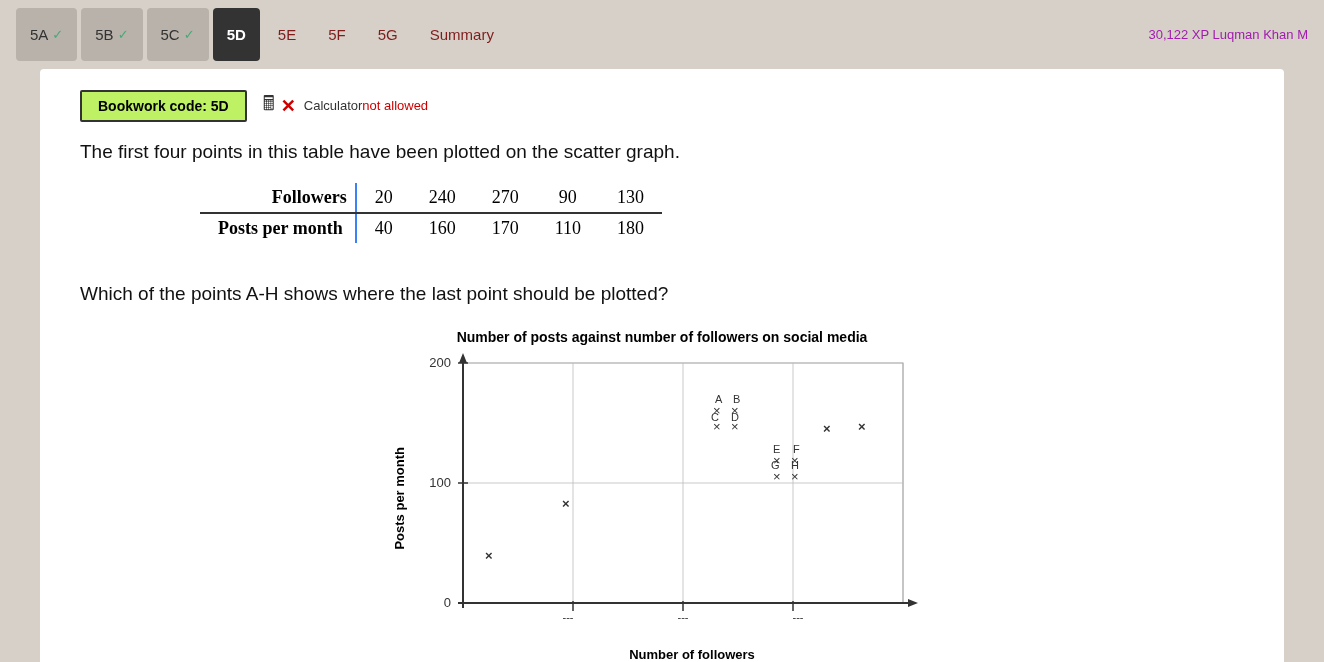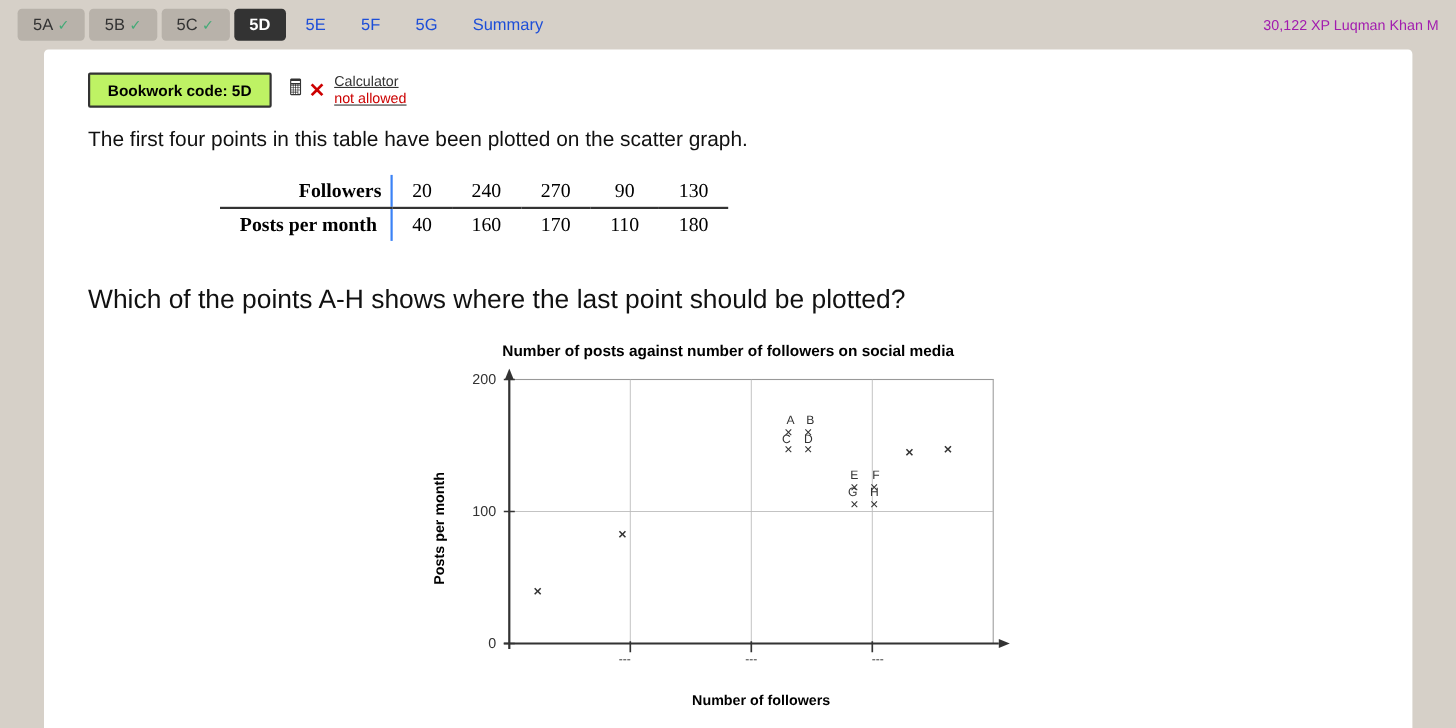--- a/index.html
+++ b/index.html
@@ -19,21 +19,21 @@
       background: #d6d0c8;
     }
 
     .nav-tabs {
       display: flex;
       align-items: center;
       gap: 4px;
     }
 
     .tab {
-      padding: 6px 14px;
+      padding: 18px 14px;
       border-radius: 4px;
       font-size: 15px;
       font-family: Arial, sans-serif;
       cursor: pointer;
       background: #c8c2ba;
       color: #333;
       display: flex;
       align-items: center;
       gap: 4px;
     }
@@ -48,21 +48,21 @@
       font-weight: bold;
     }
 
     .tab .check {
       color: #4a7;
       font-size: 13px;
     }
 
     .tab.plain {
       background: transparent;
-      color: #1d4ed8;
+      color: #7f1d1d;
     }
 
     .user-info {
       font-size: 13px;
       color: #a21caf;
       font-family: Liberation Sans, sans-serif;
     }
 
     .main-content {
       background: #fff;
@@ -98,23 +98,22 @@
       color: #333;
     }
 
     .calc-icon {
       font-size: 20px;
       position: relative;
     }
 
     .calc-text {
       display: flex;
-      flex-direction: column;
+      flex-direction: row;
       line-height: 1.2;
-      text-decoration: underline;
     }
 
     .calc-text .not-allowed {
       color: #c00;
     }
 
     .question-text {
       font-size: 19px;
       margin-bottom: 20px;
       color: #111;
@@ -143,21 +142,21 @@
       border-left: 2px solid #3b82f6;
     }
 
     .table-wrapper {
       display: flex;
       justify-content: center;
       margin-bottom: 20px;
     }
 
     .which-text {
-      font-size: 24px;
+      font-size: 19px;
       margin-bottom: 24px;
       color: #111;
       font-family: Arial, sans-serif;
     }
 
     .graph-section {
       display: flex;
       flex-direction: column;
       align-items: center;
     }

